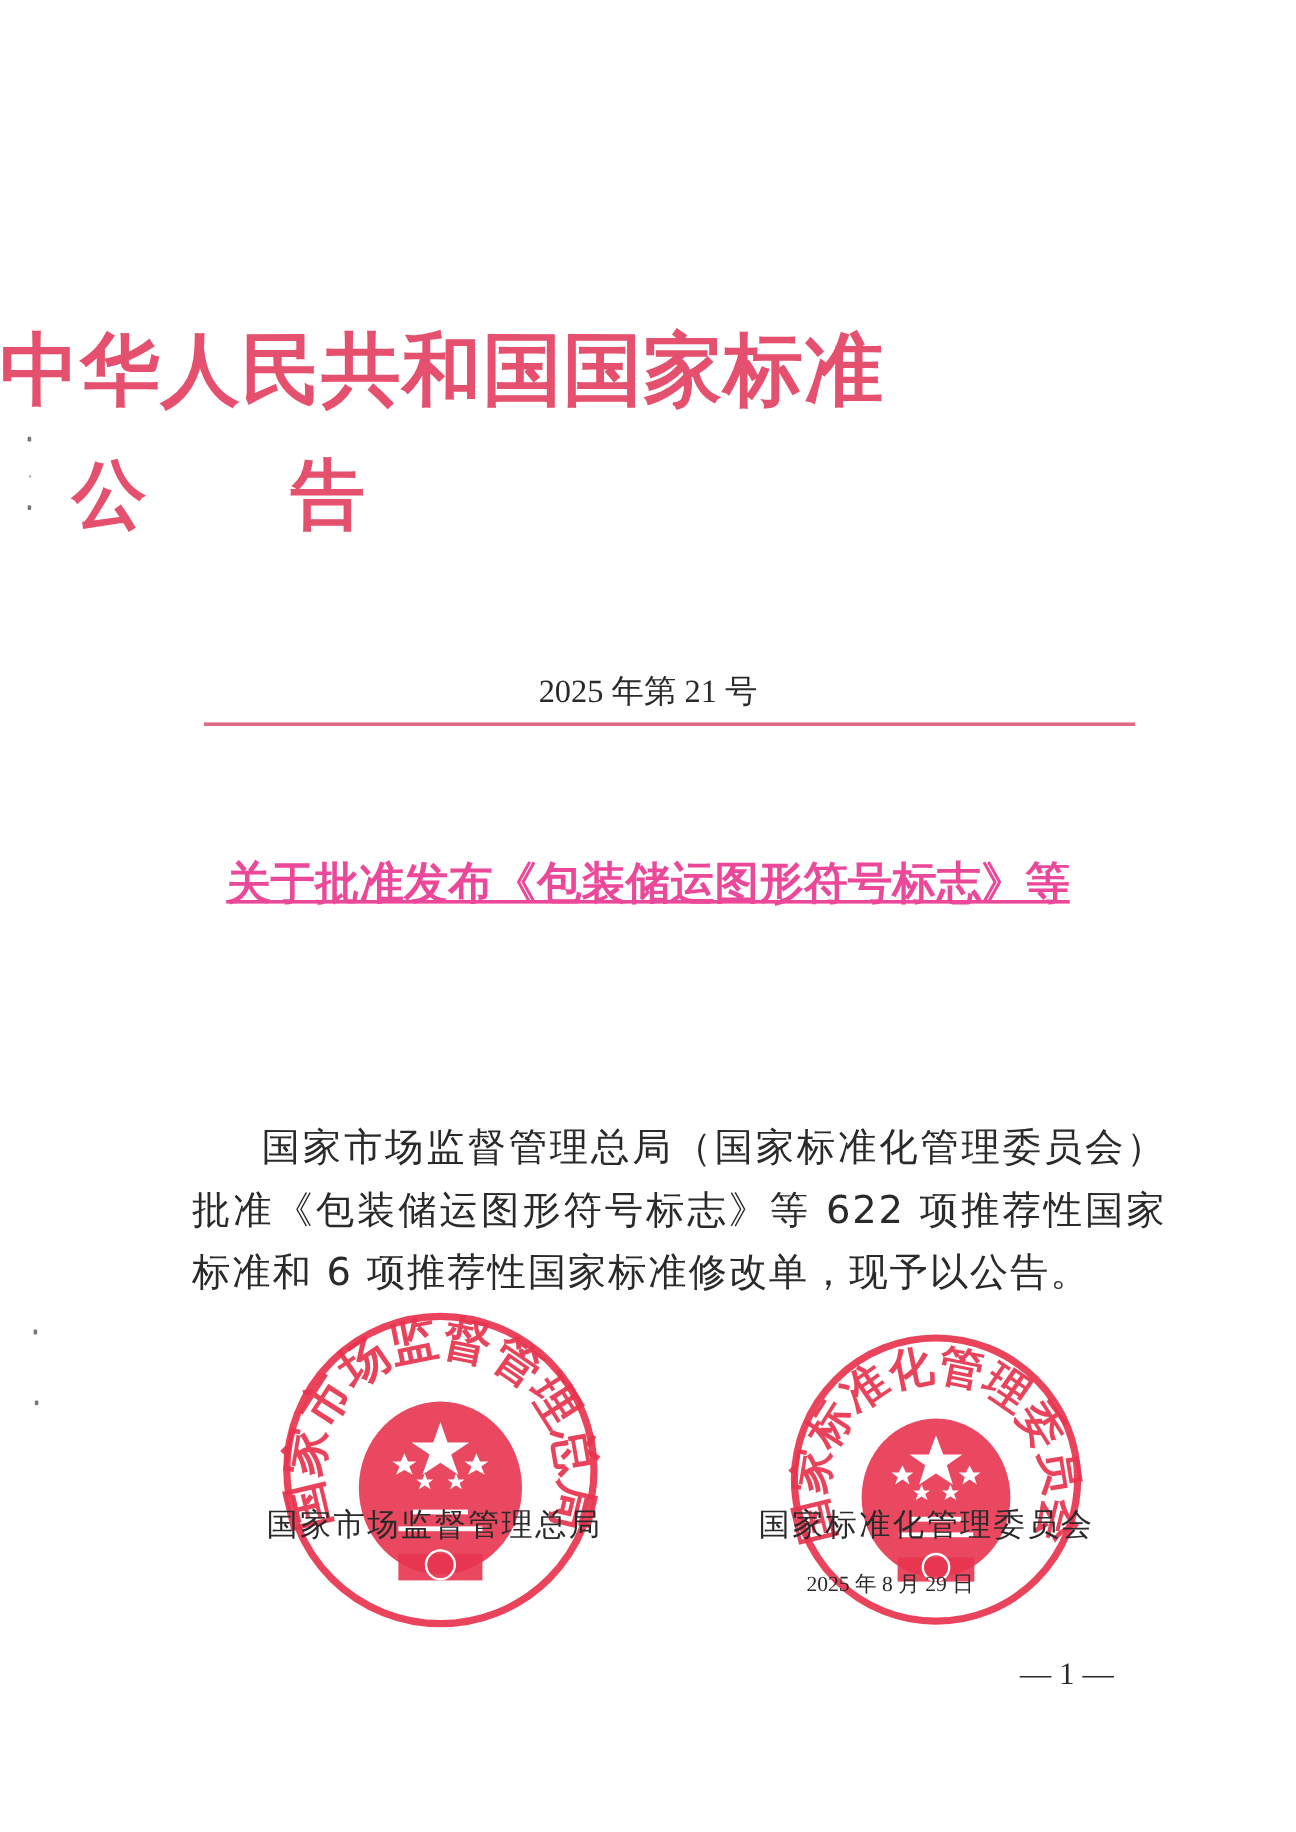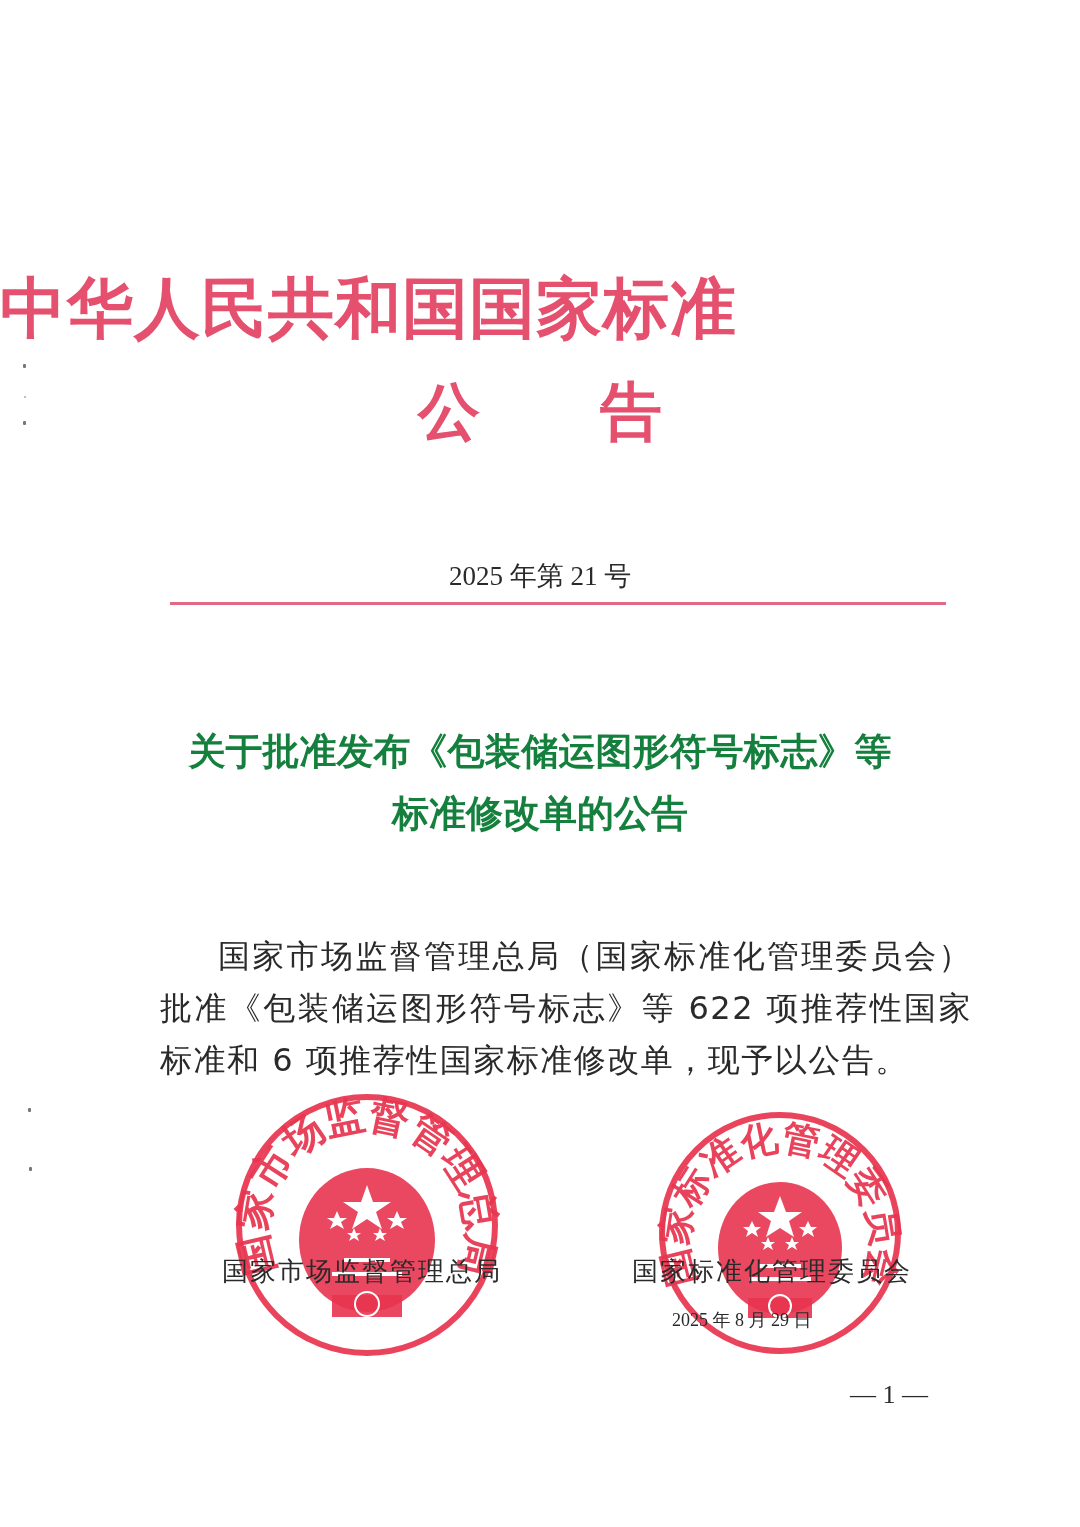--- a/index.html
+++ b/index.html
@@ -21,21 +21,21 @@
       font-weight: bold;
       color: #e5506e;
       letter-spacing: 1px;
       line-height: 80px;
       font-family: "DejaVu Serif", "Liberation Serif", serif;
     }
     .masthead-sub {
       position: absolute;
       left: 0; width: 1080px;
       top: 372px;
-      text-align: center;
+      text-align: left;
       font-size: 62px;
       font-weight: bold;
       color: #e5506e;
       line-height: 80px;
       font-family: "DejaVu Serif", "Liberation Serif", serif;
     }
     .masthead-sub span { display: inline-block; margin: 0 60px; }
     .doc-number {
       position: absolute;
       left: 0; width: 1080px;
@@ -49,27 +49,28 @@
     .red-rule {
       position: absolute;
       left: 170px; width: 776px;
       top: 602px;
       height: 3px;
       background: #e06a85;
     }
     .doc-title {
       position: absolute;
       left: 100px; width: 880px;
-      top: 720px;
+      top: 704px;
       text-align: center;
       font-size: 37px;
       font-weight: bold;
       line-height: 62px;
-      color: #15803d;
-      font-family: "DejaVu Serif", "Liberation Serif", serif;
+      color: #ec4899;
+      font-family: "DejaVu Serif", "Liberation Serif", serif;
+      text-decoration: underline;
     }
     .doc-title div { white-space: nowrap; }
     .body-text {
       position: absolute;
       left: 160px; width: 812px;
       top: 930px;
       font-size: 32px;
       line-height: 52px;
       color: #2a2a2a;
       text-align: justify;
@@ -130,21 +131,20 @@
   <div class="masthead-sub">
     <span>公</span><span>告</span>
   </div>
 
   <div class="doc-number">2025 年第 21 号</div>
 
   <div class="red-rule"></div>
 
   <div class="doc-title">
     <div>关于批准发布《包装储运图形符号标志》等</div>
-    <div>标准修改单的公告</div>
   </div>
 
   <div class="body-text">国家市场监督管理总局（国家标准化管理委员会）批准《包装储运图形符号标志》等 622 项推荐性国家标准和 6 项推荐性国家标准修改单，现予以公告。</div>
 
   <div class="seal seal-left">
     <svg width="270" height="270" viewBox="0 0 270 270">
       <defs>
         <path id="arcL" d="M 40 170 A 100 100 0 1 1 230 170" fill="none"></path>
       </defs>
       <circle cx="135" cy="135" r="128" fill="none" stroke="#e8344f" stroke-width="6" opacity="0.92"></circle>

